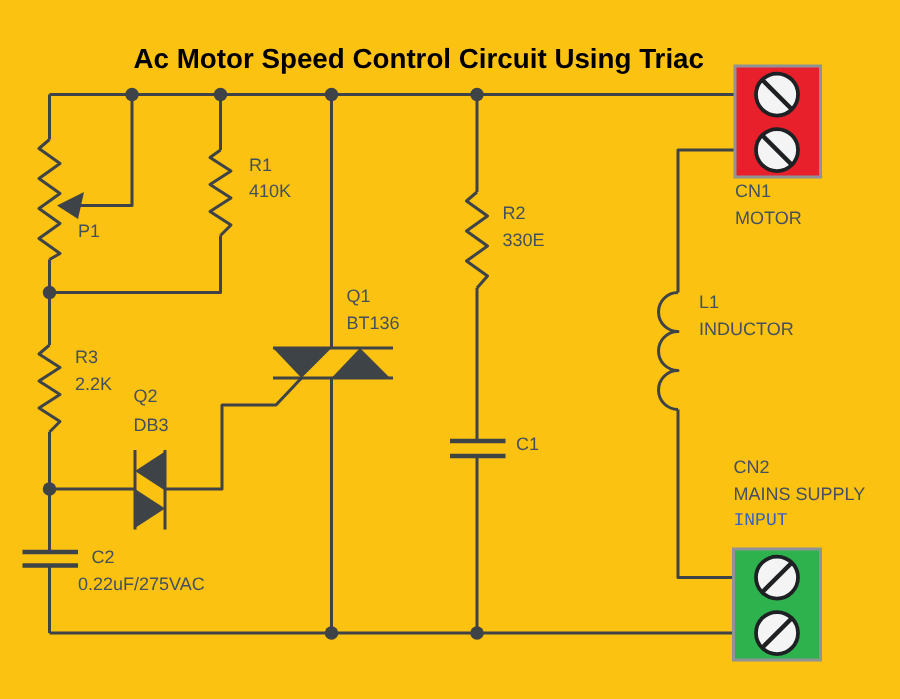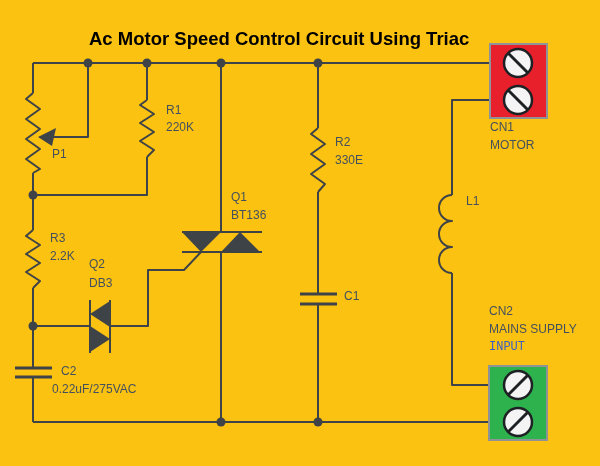--- a/index.html
+++ b/index.html
@@ -114,21 +114,21 @@
       <circle class="screw" cx="518" cy="385" r="14"></circle>
       <path class="slot" d="M509 394 L527 376"></path>
       <circle class="screw" cx="518" cy="422" r="14"></circle>
       <path class="slot" d="M509 431 L527 413"></path>
     </g>
   </svg>
 
   <div class="title">Ac Motor Speed Control Circuit Using Triac</div>
 
   <div class="lbl" style="left:166px;top:102px">R1</div>
-  <div class="lbl" style="left:166px;top:119px">220K</div>
+  <div class="lbl" style="left:166px;top:119px">410K</div>
 
   <div class="lbl" style="left:52px;top:146px">P1</div>
 
   <div class="lbl" style="left:50px;top:230px">R3</div>
   <div class="lbl" style="left:50px;top:248px">2.2K</div>
 
   <div class="lbl" style="left:89px;top:256px">Q2</div>
   <div class="lbl" style="left:89px;top:275px">DB3</div>
 
   <div class="lbl" style="left:61px;top:363px">C2</div>
@@ -136,20 +136,21 @@
 
   <div class="lbl" style="left:231px;top:189px">Q1</div>
   <div class="lbl" style="left:231px;top:207px">BT136</div>
 
   <div class="lbl" style="left:335px;top:134px">R2</div>
   <div class="lbl" style="left:335px;top:152px">330E</div>
 
   <div class="lbl" style="left:344px;top:288px">C1</div>
 
   <div class="lbl" style="left:466px;top:193px">L1</div>
+  <div class="lbl" style="left:466px;top:211px">INDUCTOR</div>
 
   <div class="lbl" style="left:490px;top:119px">CN1</div>
   <div class="lbl" style="left:490px;top:137px">MOTOR</div>
 
   <div class="lbl" style="left:489px;top:303px">CN2</div>
   <div class="lbl" style="left:489px;top:321px">MAINS SUPPLY</div>
   <div class="lbl blue" style="left:489px;top:339px">INPUT</div>
 
 </div>
 

